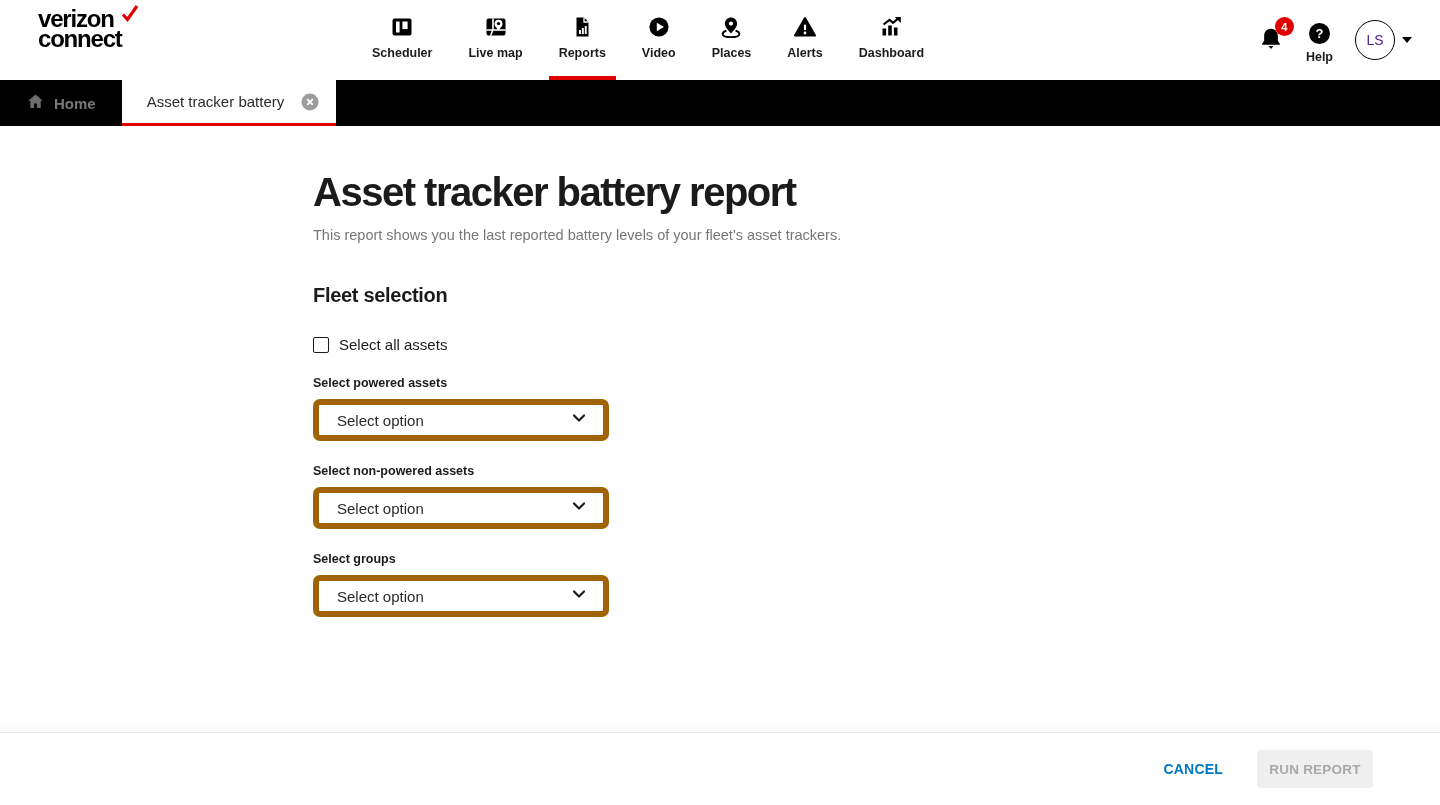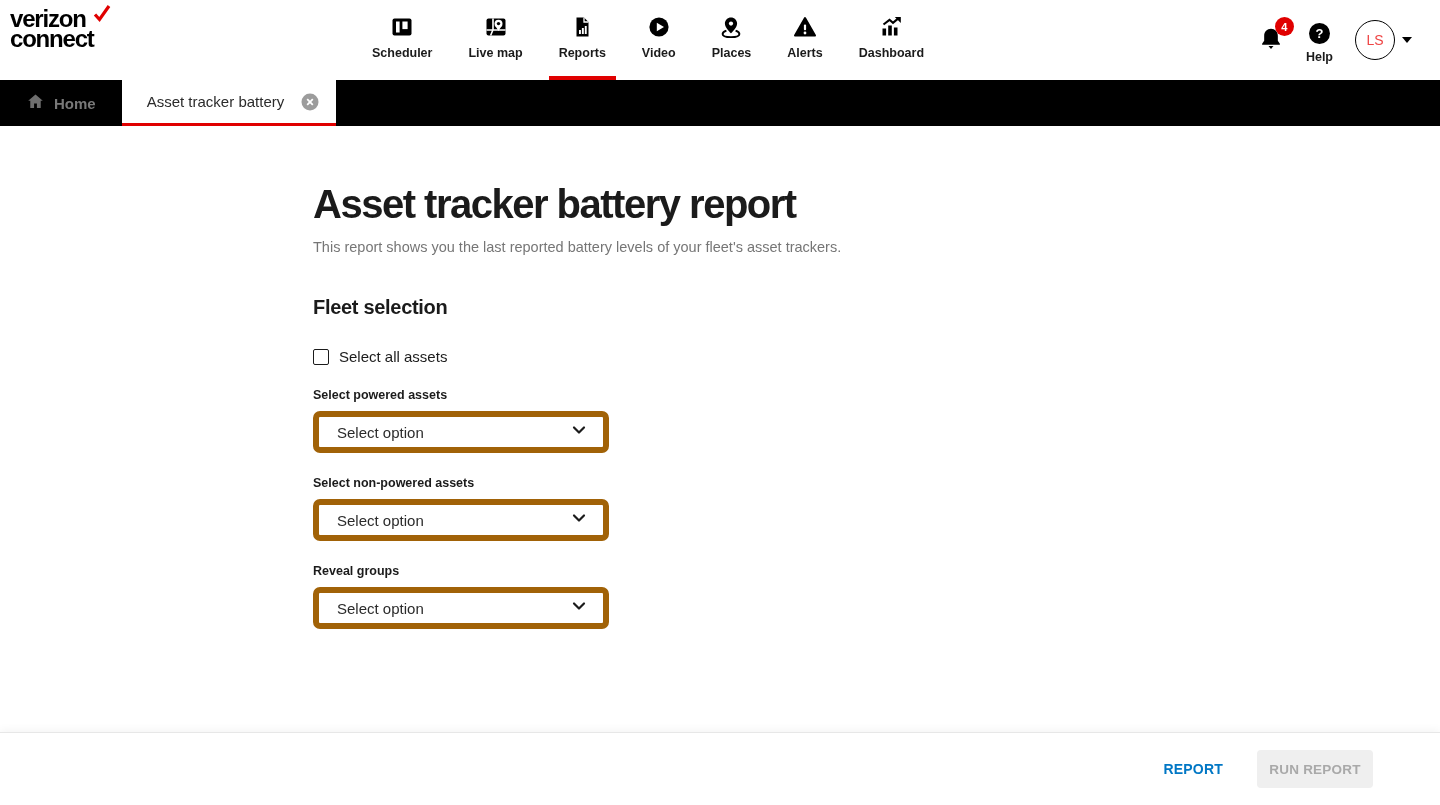--- a/index.html
+++ b/index.html
@@ -6,21 +6,21 @@
     --accent-red:#e00;
     --link-blue:#0077c5;
     --bar-black:#000;
   }
   *{margin:0;padding:0;box-sizing:border-box;}
   html,body{width:1440px;height:805px;overflow:hidden;background:#fff;
     font-family:"Liberation Sans","DejaVu Sans",sans-serif;color:#1b1b1b;}
 
   
   .header{position:relative;height:80px;background:#fff;}
-  .logo{position:absolute;left:10px;top:9px;display:flex;align-items:center;cursor:pointer;}
+  .logo{position:absolute;left:38px;top:9px;display:flex;align-items:center;cursor:pointer;}
   .logo-stack{display:flex;flex-direction:column;line-height:20px;font-weight:bold;
     font-size:24px;letter-spacing:-1.2px;color:#000;position:relative;}
   .logo-check{position:absolute;right:-17px;top:-4px;}
   .logo-product{font-size:47px;font-weight:bold;letter-spacing:-2px;color:#000;
     margin-left:18px;line-height:40px;position:relative;top:3px;}
 
   .nav{position:absolute;left:362px;top:0;height:80px;display:flex;gap:16px;}
   .nav-item{position:relative;display:flex;flex-direction:column;align-items:center;
     padding:15px 10px 0 10px;cursor:pointer;}
   .nav-icon{height:24px;display:flex;align-items:center;justify-content:center;margin-bottom:7px;}
@@ -32,35 +32,35 @@
   .bell-wrap{position:relative;cursor:pointer;margin-top:2px;}
   .badge{position:absolute;top:-9px;right:-10px;min-width:19px;height:19px;border-radius:10px;
     background:var(--accent-red,#e00);color:#fff;font-size:11px;font-weight:bold;
     display:flex;align-items:center;justify-content:center;padding:0 4px;}
   .help-wrap{display:flex;flex-direction:column;align-items:center;cursor:pointer;margin-top:6px;}
   .help-circle{width:21px;height:21px;border-radius:50%;background:#000;color:#fff;
     font-size:13px;font-weight:bold;display:flex;align-items:center;justify-content:center;}
   .help-label{font-size:12.5px;font-weight:bold;margin-top:6px;}
   .avatar-wrap{display:flex;align-items:center;gap:7px;cursor:pointer;}
   .avatar{width:40px;height:40px;border-radius:50%;border:1.5px solid #000;background:#fff;
-    display:flex;align-items:center;justify-content:center;font-size:14px;color:#ef4444;}
+    display:flex;align-items:center;justify-content:center;font-size:14px;color:#4c1d95;}
   .caret{width:0;height:0;border-left:5px solid transparent;border-right:5px solid transparent;
     border-top:6px solid #000;}
 
   
   .tabbar{height:46px;background:var(--bar-black,#000);display:flex;align-items:stretch;}
   .home-link{display:flex;align-items:center;gap:9px;padding:15px 26px;cursor:pointer;}
   .home-label{color:#787878;font-size:15px;font-weight:bold;}
   .tab{background:#fff;display:flex;align-items:center;gap:17px;padding:0 17px 0 25px;
     border-bottom:3px solid var(--accent-red,#e00);cursor:pointer;}
   .tab-label{font-size:15px;color:#2b2b2b;}
   .tab-close{cursor:pointer;display:flex;}
 
   
-  .content{padding:24px 0 0 313px;margin-top:32px;}
+  .content{padding:44px 0 0 313px;}
   .page-title{font-size:40px;font-weight:bold;letter-spacing:-1.5px;color:#1b1b1b;line-height:44px;}
   .page-desc{font-size:14.5px;color:#767676;margin-top:13px;}
   .section-heading{font-size:20px;font-weight:bold;letter-spacing:-0.3px;margin-top:41px;}
   .checkbox-row{display:flex;align-items:center;gap:10px;margin-top:29px;cursor:pointer;width:max-content;}
   .checkbox{width:16px;height:16px;border:1.5px solid #1b1b1b;border-radius:2px;background:#fff;}
   .checkbox-label{font-size:15px;color:#1b1b1b;}
   .field{margin-top:23px;width:296px;}
   .field-label{font-size:12.5px;font-weight:bold;color:#1b1b1b;}
   .select{margin-top:9px;height:42px;border:6px solid #a16207;border-radius:7px;background:#fff;
     display:flex;align-items:center;justify-content:space-between;padding:0 16px 0 18px;cursor:pointer;}
@@ -242,28 +242,28 @@
       <span class="select-value">Select option</span>
       <span>
         <svg width="16" height="16" viewBox="0 0 16 16">
             <path d="M3 5.5 L8 10.5 L13 5.5" stroke="#1b1b1b" stroke-width="2.2" fill="none" stroke-linecap="round" stroke-linejoin="round"></path>
           </svg>
       </span>
     </div>
   </div>
 
   <div class="field">
-    <div class="field-label">Reveal groups</div>
+    <div class="field-label">Select groups</div>
     <div class="select">
       <span class="select-value">Select option</span>
       <span>
         <svg width="16" height="16" viewBox="0 0 16 16">
             <path d="M3 5.5 L8 10.5 L13 5.5" stroke="#1b1b1b" stroke-width="2.2" fill="none" stroke-linecap="round" stroke-linejoin="round"></path>
           </svg>
       </span>
     </div>
   </div>
 </div>
 
 <div class="footer">
-  <button class="cancel-btn">REPORT</button>
+  <button class="cancel-btn">CANCEL</button>
   <button class="run-btn" disabled="">RUN REPORT</button>
 </div>
 
 </body></html>

